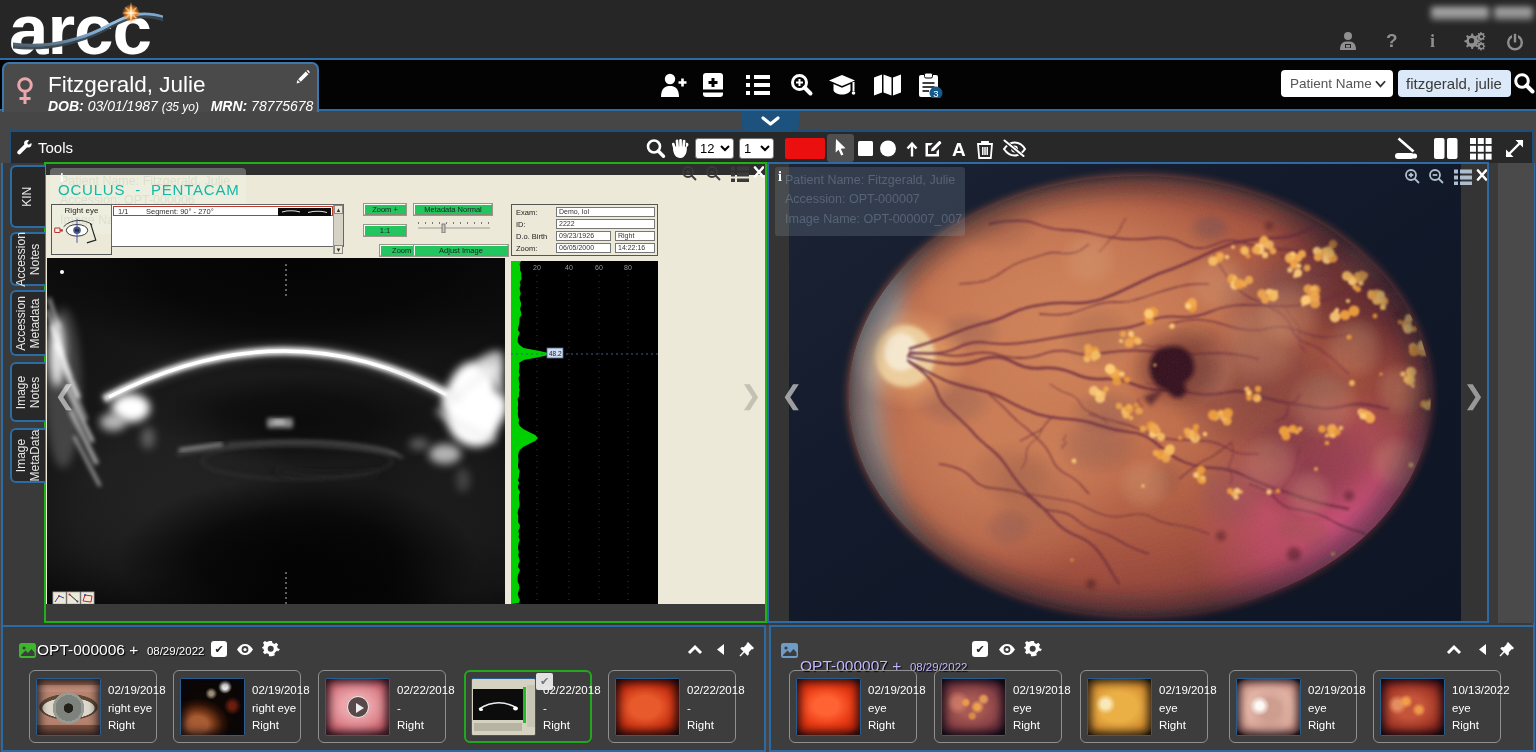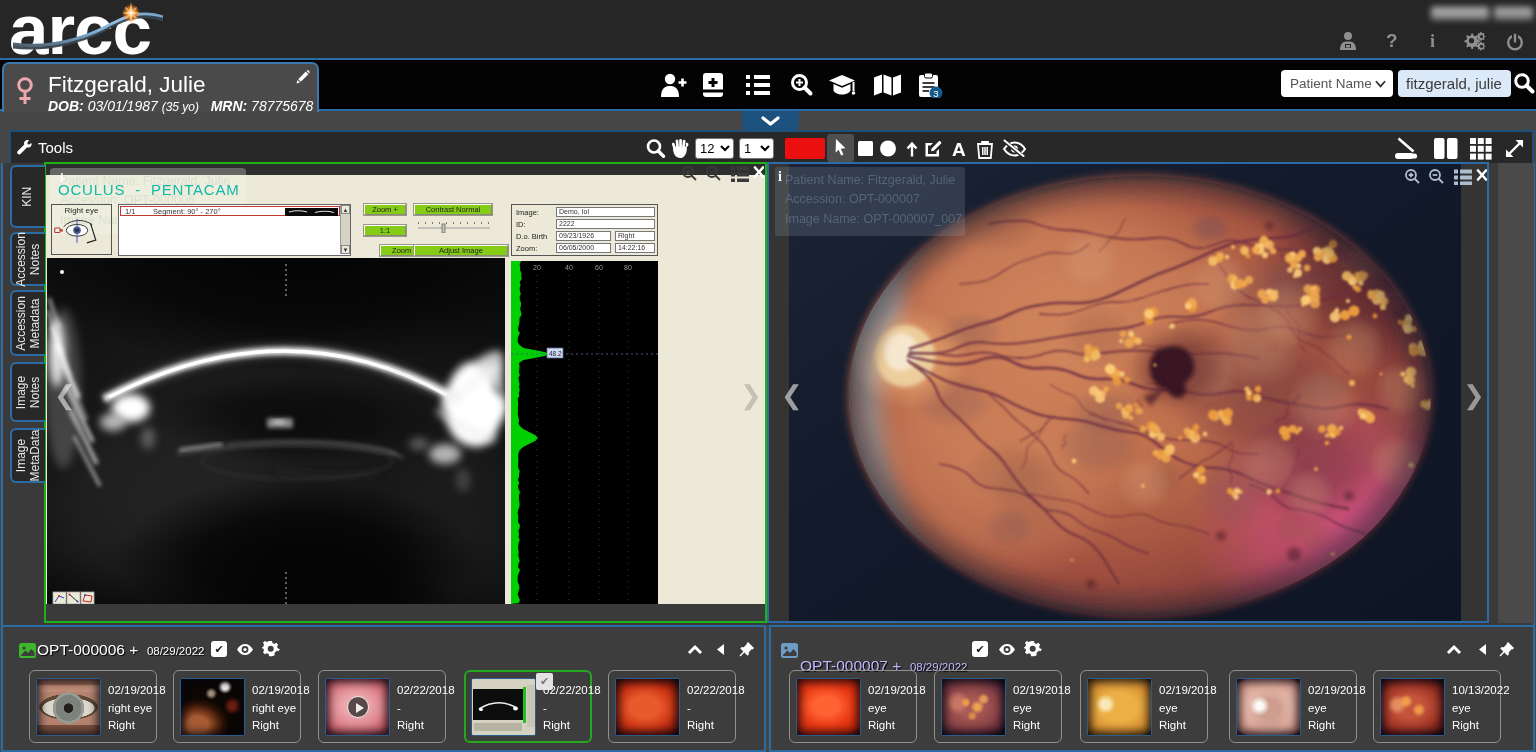--- a/index.html
+++ b/index.html
@@ -46,21 +46,21 @@
 #rgutter { left:1489px; top:163px; width:9px; height:460px; background:#3a3a3a; }
 #rcol { left:1498px; top:163px; width:36px; height:460px; background:#4a4a4a; }
 
 #fsL { left:1px; top:625px; width:765px; height:127px; background:#3d3d3d; border:2px solid #2b6ba3; }
 #fsR { left:769px; top:625px; width:766px; height:127px; background:#3d3d3d; border:2px solid #2b6ba3; }
 .card { position:absolute; top:43px; width:128px; height:73px; border:1px solid #909090; border-radius:6px; }
 .card.sel { border:2px solid #21a81e; }
 .thumb { position:absolute; left:6px; top:7px; width:65px; height:58px; border:1px solid #2b5d8c; background:#0d1420; border-radius:2px; overflow:hidden; }
 .thumb .tph { box-shadow: inset 0 0 8px 3px rgba(5,8,16,0.8); }
 .cinfo { position:absolute; left:78px; top:11px; color:#fff; font-size:11.5px; line-height:17.5px; }
-.pbtn { position:absolute; width:42px; height:11px; background:#84cc16; border:1px solid; border-color:#fdfbf5 #8a8878 #8a8878 #fdfbf5; box-shadow:0 0 0 1px #99968a; font-size:7.5px; color:#222; text-align:center; line-height:10px; }
+.pbtn { position:absolute; width:42px; height:11px; background:#22c55e; border:1px solid; border-color:#fdfbf5 #8a8878 #8a8878 #fdfbf5; box-shadow:0 0 0 1px #99968a; font-size:7.5px; color:#222; text-align:center; line-height:10px; }
 .flab { position:absolute; left:4px; font-size:7.5px; color:#222; }
 .ffield { position:absolute; height:10px; background:#fff; border:1px solid #777; font-size:7px; color:#333; line-height:8px; padding-left:2px; overflow:hidden; }
 .chk { width:16px; height:16px; background:#fff; border-radius:3px; color:#222; font-size:11px; text-align:center; line-height:16px; }
 .chk2 { position:absolute; left:70px; top:1px; width:17px; height:17px; background:rgba(235,235,235,0.95); border-radius:2px; color:#777; font-size:11px; text-align:center; line-height:17px; }
 .tph { position:absolute; left:0; top:0; right:0; bottom:0; }
 .play { position:absolute; left:50%; top:50%; width:22px; height:22px; margin:-11px 0 0 -11px; background:rgba(40,40,40,0.75); border:1.6px solid #eee; border-radius:50%; }
 .ptri { position:absolute; left:8px; top:5.5px; width:0; height:0; border-left:8px solid #eee; border-top:5px solid transparent; border-bottom:5px solid transparent; }
 .t-eyeext { background:
  radial-gradient(circle at 50% 52%, #242019 0 4.5px, #7d837c 5px 13px, #979b93 13px 15.5px, rgba(0,0,0,0) 16px),
  radial-gradient(ellipse 32px 12.5px at 50% 52%, #ddd8cb 0 80%, rgba(0,0,0,0) 83%),
@@ -343,58 +343,58 @@
         <path d="M 13,13 C 21,4 37,4 45,11" stroke="#333" stroke-width="1.1" fill="none"></path>
         <ellipse cx="28" cy="17" rx="12" ry="6.5" stroke="#333" stroke-width="1.1" fill="#fff"></ellipse>
         <circle cx="28" cy="17" r="4.2" fill="#49597f"></circle>
           <circle cx="28" cy="17" r="2" fill="#14161c"></circle>
         <path d="M 28,4 L 28,31" stroke="#4355b5" stroke-width="1.1"></path>
         <rect x="3" y="14.5" width="6" height="5" rx="1" fill="none" stroke="#b33" stroke-width="1.2"></rect>
         <path d="M 9,16 L 12,15.5 L 12,18.5 L 9,18 Z" fill="#b33"></path>
         <path d="M 43,9 L 49,28 L 39,31" stroke="#222" stroke-width="1.3" fill="none"></path>
       </svg>
     </div>
-    <div class="abs" style="left:72px;top:40px;width:233px;height:52px;border:1px solid #666;background:#fff;">
+    <div class="abs" style="left:65px;top:40px;width:233px;height:43px;border:1px solid #666;background:#fff;">
       <div style="position:absolute;left:1px;top:1px;right:10px;height:10px;border:1.5px solid #c03a2e;">
         <span style="position:absolute;left:4px;top:0px;font-size:7.5px;color:#333;">1/1</span>
         <span style="position:absolute;left:32px;top:0px;font-size:7.5px;color:#333;">Segment: 90° - 270°</span>
         <svg style="position:absolute;right:1px;top:0.5px;" width="53" height="8" viewBox="0 0 53 8">
             <rect width="53" height="8" fill="#0a0a0a"></rect>
             <path d="M 4,4 Q 13,1.5 22,4 M 30,4.5 Q 40,2 49,4.5" stroke="#ddd" stroke-width="1.2" fill="none"></path>
           </svg>
       </div>
       <div style="position:absolute;right:0;top:0;width:10px;height:49px;background:#d6d2c6;border-left:1px solid #999;">
         <div style="height:9px;background:#ece9d8;border:1px solid #888;font-size:6px;text-align:center;color:#333;line-height:8px;">▲</div>
         <div style="position:absolute;bottom:0;width:100%;height:9px;background:#ece9d8;border:1px solid #888;font-size:6px;text-align:center;color:#333;line-height:8px;">▼</div>
       </div>
     </div>
     <div class="pbtn" style="left:318px;top:40px;">Zoom +</div>
     <div class="pbtn" style="left:318px;top:61px;">1:1</div>
     <div class="pbtn" style="left:334px;top:81px;padding-left:6px;">Zoom -</div>
-    <div class="pbtn" style="left:368px;top:40px;width:78px;">Contrast Normal</div>
+    <div class="pbtn" style="left:368px;top:40px;width:78px;">Metadata Normal</div>
     <div class="pbtn" style="left:368px;top:81px;width:94px;">Adjust Image</div>
     <svg class="abs" style="left:370px;top:55px;" width="76" height="14" viewBox="0 0 76 14">
       <g fill="#777">
           <rect x="2" y="3" width="1" height="2"></rect>
           <rect x="9" y="3" width="1" height="2"></rect>
           <rect x="16" y="3" width="1" height="2"></rect>
           <rect x="23" y="3" width="1" height="2"></rect>
           <rect x="30" y="3" width="1" height="2"></rect>
           <rect x="37" y="3" width="1" height="2"></rect>
           <rect x="44" y="3" width="1" height="2"></rect>
           <rect x="51" y="3" width="1" height="2"></rect>
           <rect x="58" y="3" width="1" height="2"></rect>
           <rect x="65" y="3" width="1" height="2"></rect>
           <rect x="72" y="3" width="1" height="2"></rect>
         </g>
       <path d="M 2,9 L 74,9" stroke="#999" stroke-width="1"></path>
       <rect x="26" y="5" width="3" height="9" fill="#cac6ba" stroke="#666" stroke-width="0.8"></rect>
     </svg>
     <div class="abs" style="left:465px;top:40px;width:147px;height:52px;border:1.5px solid #555;">
-      <span class="flab" style="top:3px;">Image:</span>
+      <span class="flab" style="top:3px;">Exam:</span>
         <div class="ffield" style="left:44px;top:2px;width:99px;">Demo, Iol</div>
       <span class="flab" style="top:15px;">ID:</span>
         <div class="ffield" style="left:44px;top:14px;width:99px;">2222</div>
       <span class="flab" style="top:27px;">D.o. Birth</span>
         <div class="ffield" style="left:44px;top:26px;width:55px;">09/23/1926</div>
         <div class="ffield" style="left:103px;top:26px;width:40px;">Right</div>
       <span class="flab" style="top:39px;">Zoom:</span>
         <div class="ffield" style="left:44px;top:38px;width:55px;">06/05/2000</div>
         <div class="ffield" style="left:103px;top:38px;width:40px;">14:22:16</div>
     </div>

